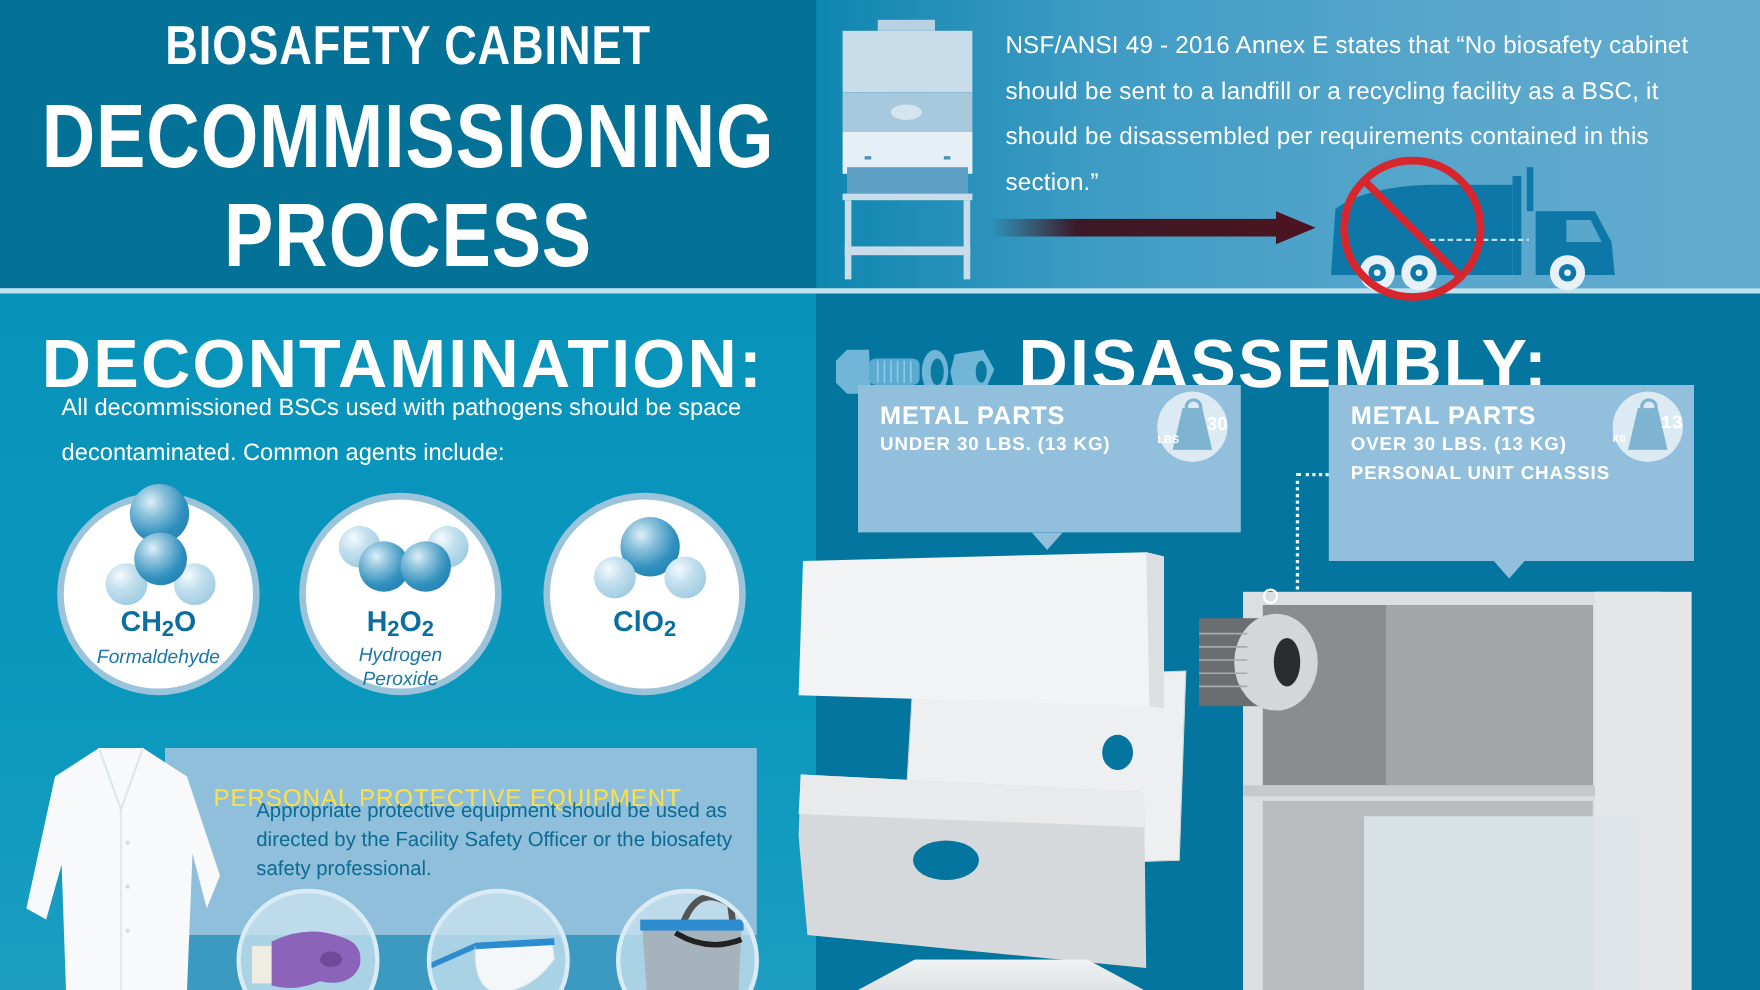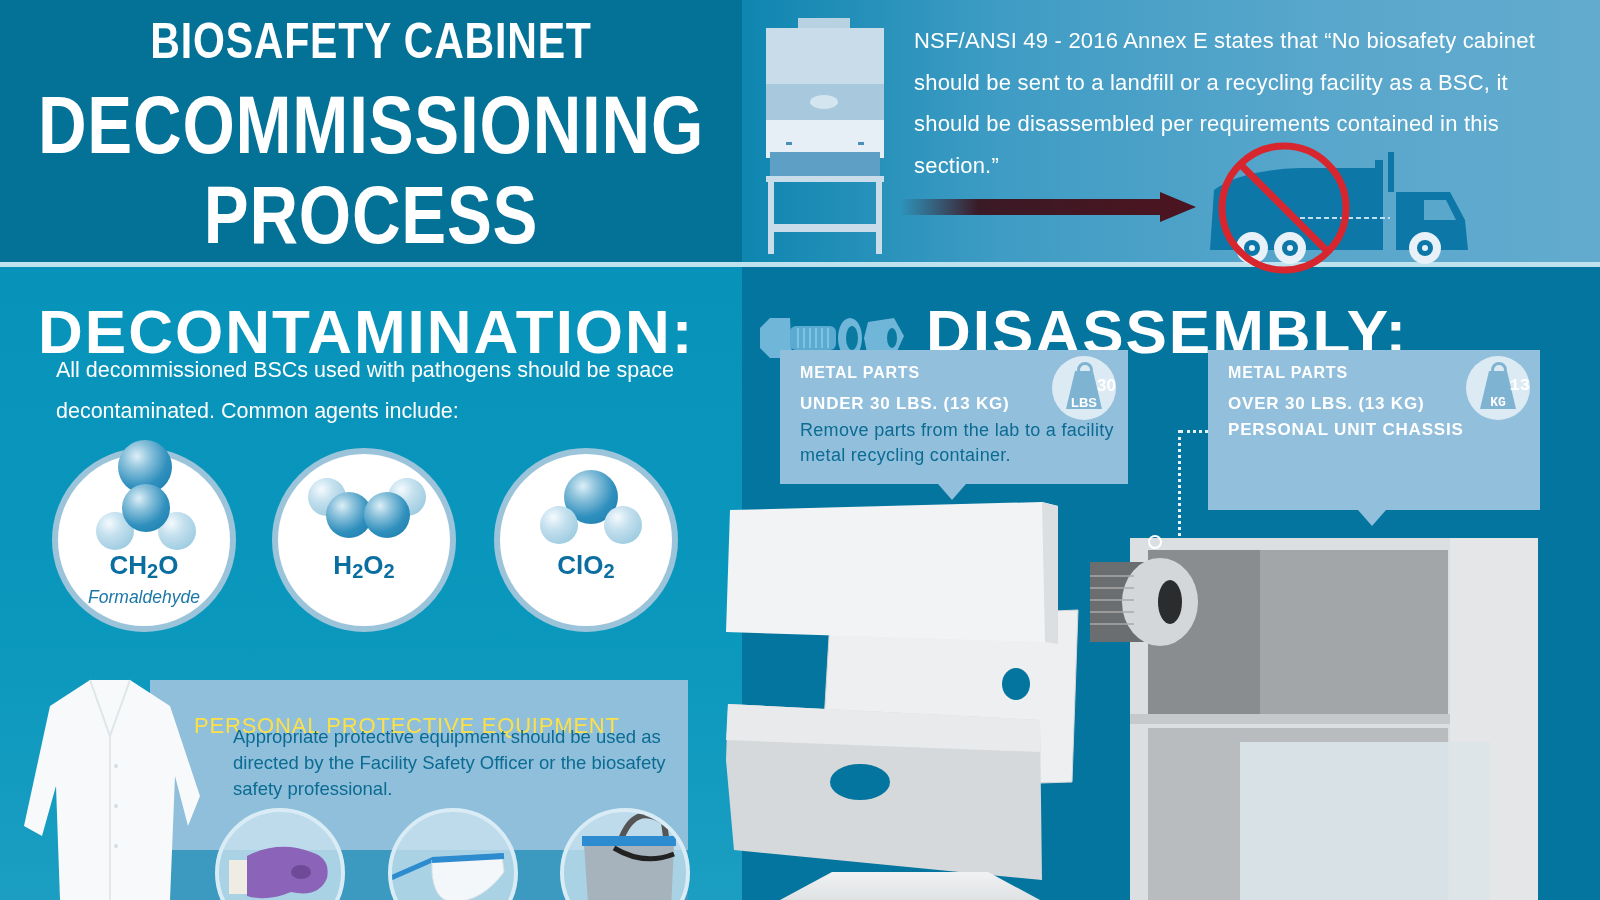--- a/index.html
+++ b/index.html
@@ -33,29 +33,29 @@
   .ball.dark{background:radial-gradient(circle at 35% 30%,#ddeff7 0%,#8ec3dc 25%,#2f8fbd 60%,#1777a8 100%);}
   .ball.light{background:radial-gradient(circle at 35% 30%,#f4fafd 0%,#c4e0ee 35%,#9ccbe0 80%,#8bbfd8 100%);}
   
   #ppe-box{left:150px;top:680px;width:538px;height:170px;background:#8fbfdb;}
   #ppe-lower{left:150px;top:850px;width:538px;height:50px;background:#3c9ac0;}
   #ppe-h{left:194px;top:692px;color:#fde047;font-weight:normal;font-size:22px;letter-spacing:.8px;margin-top:21px;}
   #ppe-text{left:233px;top:724px;width:450px;color:#0b6b93;font-size:18.5px;line-height:26px;}
   .ppe-circle{position:absolute;width:130px;height:130px;border-radius:50%;background:rgba(205,228,240,.75);border:4px solid #d9ecf5;box-sizing:border-box;overflow:hidden;}
   
   .callout{position:absolute;background:#92bfdb;}
-  .callout .c-h{position:absolute;color:#fff;font-weight:bold;font-size:16px;letter-spacing:.8px;}
+  .callout .c-h{position:absolute;color:#fff;font-weight:bold;font-size:23px;letter-spacing:.8px;}
   .callout .c-sub{position:absolute;color:#fff;font-weight:bold;font-size:17px;letter-spacing:.8px;}
   .callout .c-body{position:absolute;color:#0b6b93;font-size:18px;line-height:25px;letter-spacing:.3px;}
   .callout .tail{position:absolute;width:0;height:0;border-left:14px solid transparent;border-right:14px solid transparent;border-top:16px solid #92bfdb;}
   .weight{position:absolute;width:64px;height:64px;border-radius:50%;background:#dceaf3;}
   .weight .kb{position:absolute;left:14px;top:15px;width:36px;height:38px;background:#7fb3d2;clip-path:polygon(25% 0,75% 0,100% 100%,0 100%);}
   .weight .ring{position:absolute;left:25px;top:6px;width:10px;height:10px;border:3px solid #7fb3d2;border-radius:50%;}
   .weight .n{position:absolute;left:0;right:0;top:22px;text-align:right;color:#fff;font-weight:bold;font-size:17px;line-height:16px;}
-  .weight .u{position:absolute;left:0;right:0;top:39px;text-align:center;color:#fff;font-weight:bold;font-size:13px;}
+  .weight .u{position:absolute;left:0;right:0;top:39px;color:#fff;font-weight:bold;font-size:10px;}
 </style>
 </head>
 <body>
 
 <div class="abs" id="top-left"></div>
 <div class="abs" id="top-right"></div>
 <div class="abs" id="divider"></div>
 <div class="abs" id="bot-left"></div>
 <div class="abs" id="bot-right"></div>
 
@@ -116,20 +116,21 @@
   <div class="formula"><span>CH</span><sub>2</sub><span>O</span></div>
   <div class="name" style="top:132px;"><span>Formaldehyde</span></div>
 </div>
 
 <div class="agent" style="left:272px;top:448px;">
   <div class="ball light" style="left:30px;top:24px;width:38px;height:38px;"></div>
   <div class="ball light" style="left:110px;top:24px;width:38px;height:38px;"></div>
   <div class="ball dark" style="left:48px;top:38px;width:46px;height:46px;"></div>
   <div class="ball dark" style="left:86px;top:38px;width:46px;height:46px;"></div>
   <div class="formula"><span>H</span><sub>2</sub><span>O</span><sub>2</sub></div>
+  <div class="name"><span>Hydrogen</span><br><span>Peroxide</span></div>
 </div>
 
 <div class="agent" style="left:494px;top:448px;">
   <div class="ball dark" style="left:64px;top:16px;width:54px;height:54px;"></div>
   <div class="ball light" style="left:40px;top:52px;width:38px;height:38px;"></div>
   <div class="ball light" style="left:104px;top:52px;width:38px;height:38px;"></div>
   <div class="formula"><span>ClO</span><sub>2</sub><span></span></div>
 </div>
 
 <div class="abs" id="ppe-box"></div>
@@ -188,21 +189,20 @@
     <ellipse cx="94" cy="24" rx="12" ry="20" fill="#6fb6d8"></ellipse>
       <ellipse cx="96" cy="24" rx="6" ry="12" fill="#0b7aa0"></ellipse>
     <path d="M112 8 L138 4 L148 22 L138 44 L112 44 L108 24 Z" fill="#6fb6d8"></path>
       <ellipse cx="136" cy="24" rx="5" ry="10" fill="#0b7aa0"></ellipse>
   </svg>
 </div>
 
 <div class="callout" style="left:780px;top:350px;width:348px;height:134px;">
   <div class="c-h" style="left:20px;top:14px;">METAL PARTS</div>
   <div class="c-sub" style="left:20px;top:44px;">UNDER 30 LBS. (13 KG)</div>
-  <div class="c-body" style="left:20px;top:68px;width:320px;">Remove parts from the lab to a facility metal recycling container.</div>
   <div class="weight" style="left:272px;top:6px;">
     <div class="ring"></div>
       <div class="kb"></div>
     <div class="n">30</div>
     <div class="u">LBS</div>
   </div>
   <div class="tail" style="left:158px;top:134px;"></div>
 </div>
 
 <div class="callout" style="left:1208px;top:350px;width:332px;height:160px;">

